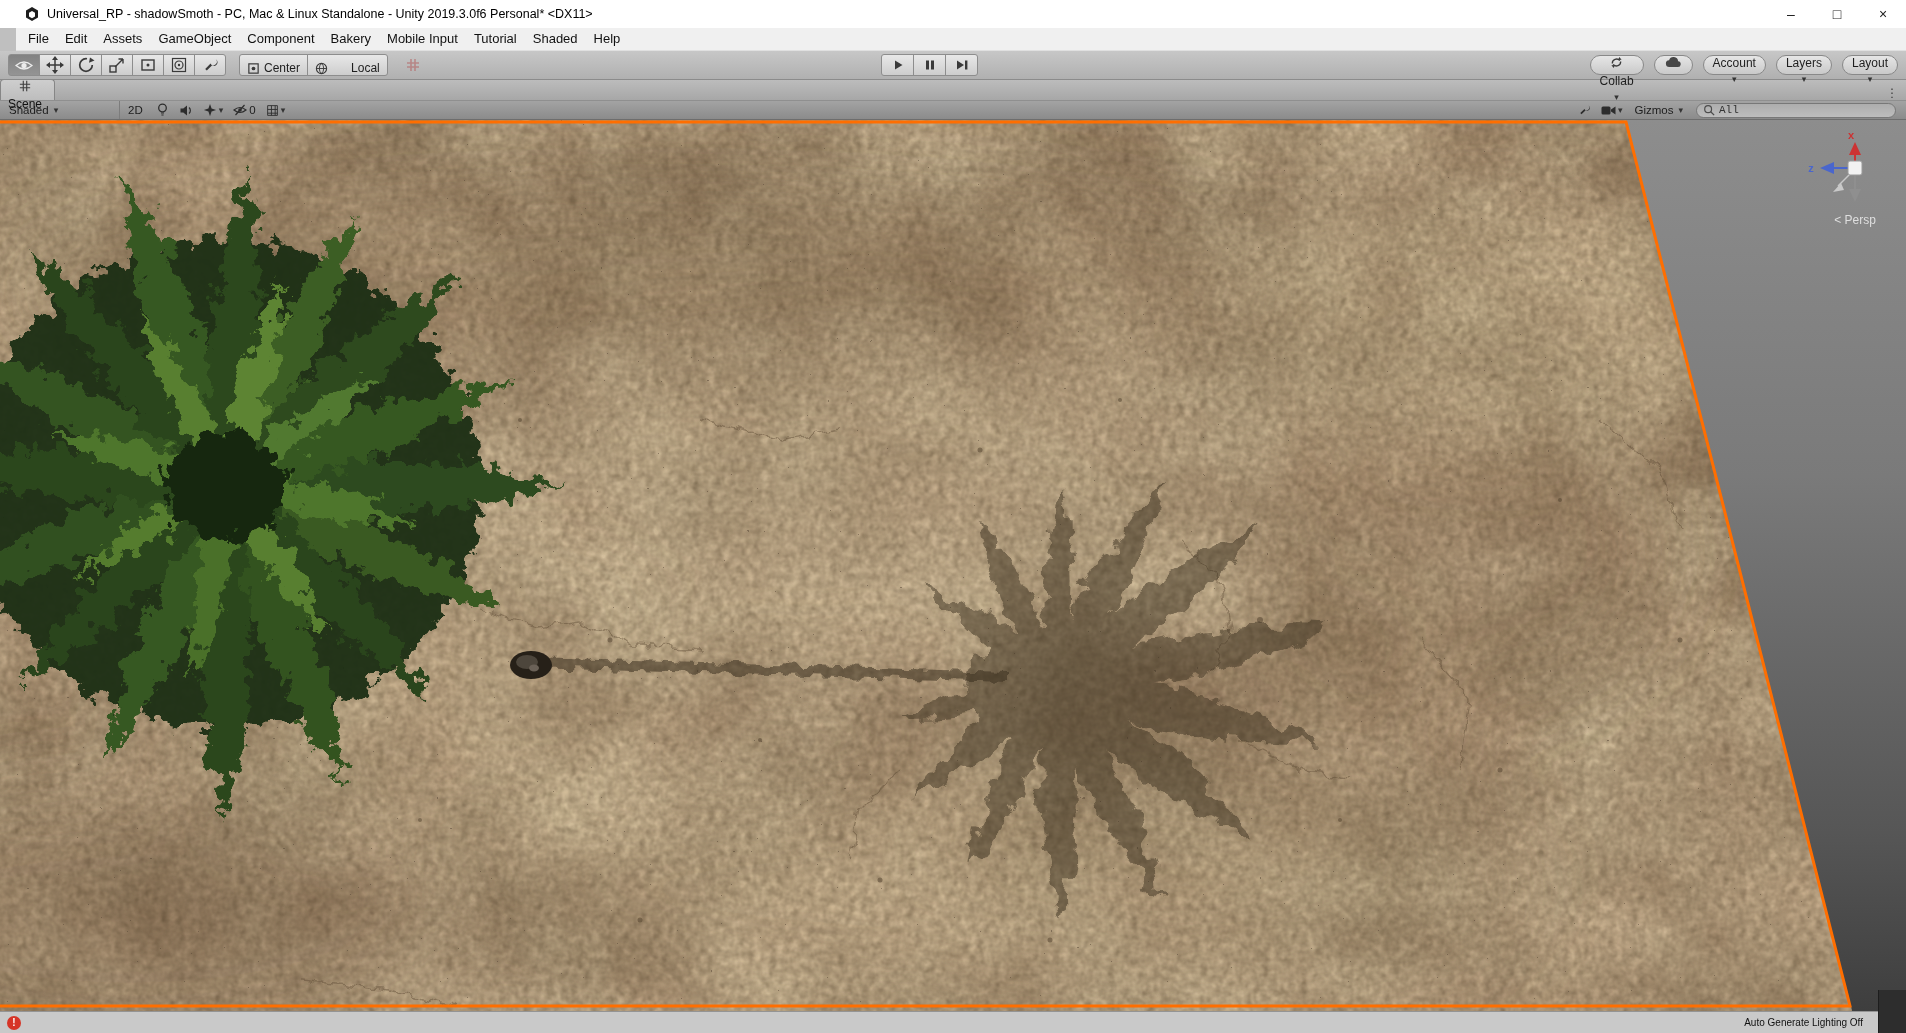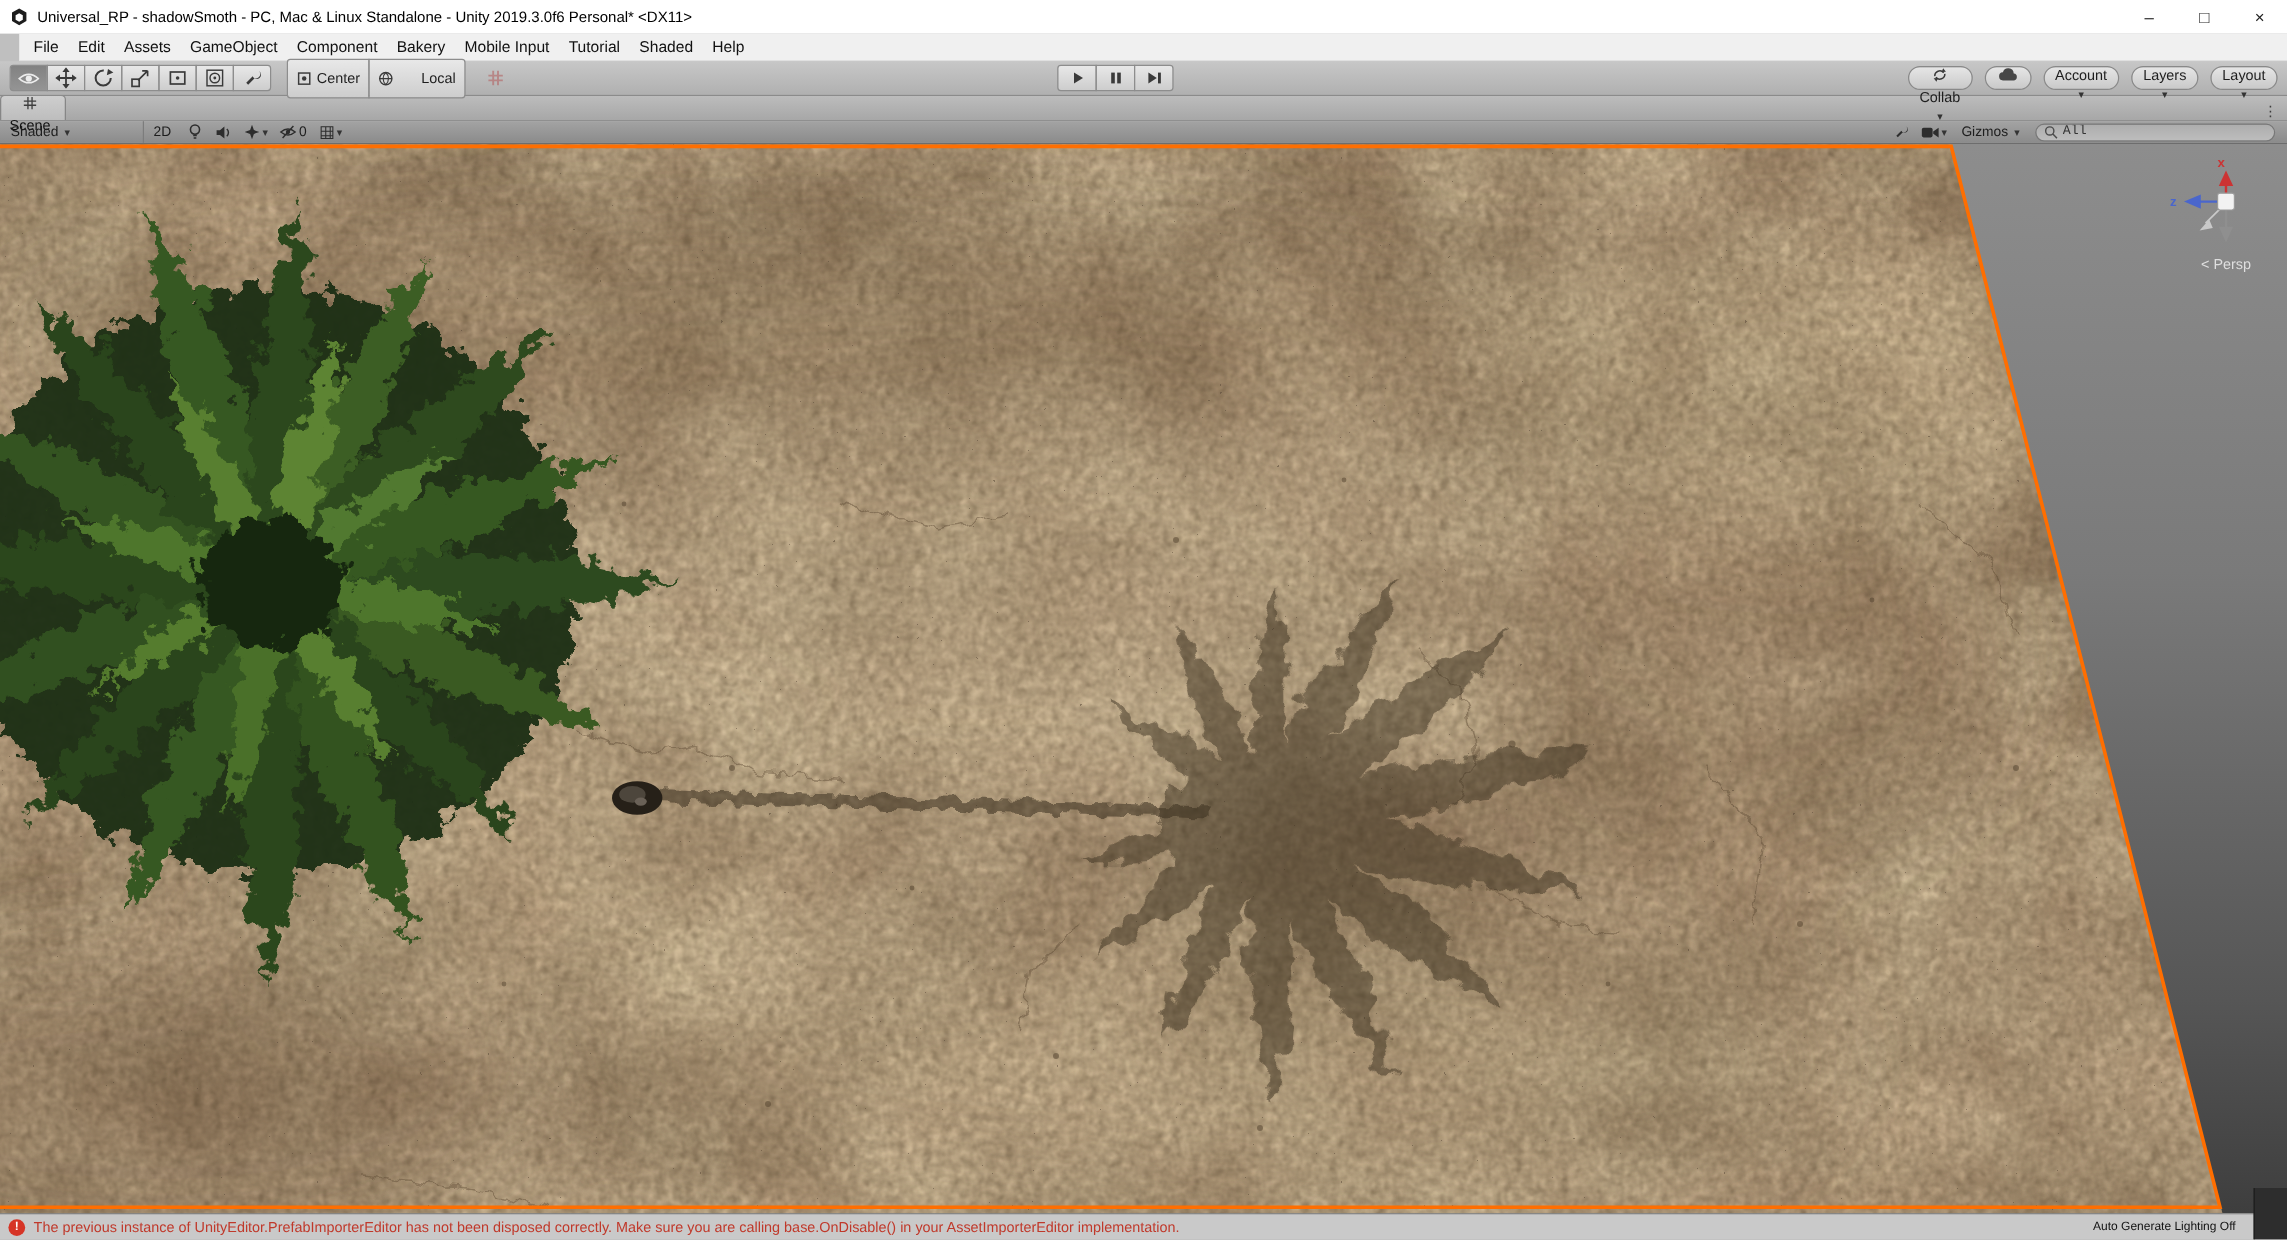--- a/index.html
+++ b/index.html
@@ -1,36 +1,36 @@
 <!DOCTYPE html>
 <html><head>
 <meta charset="utf-8">
 <style>
   * { margin:0; padding:0; box-sizing:border-box; }
   html,body { width:1906px; height:1033px; overflow:hidden; }
   body { font-family:"Liberation Sans", sans-serif; background:#bfbfbf; position:relative; }
 
   
-  .titlebar { height:28px; background:#ffffff; display:flex; align-items:center; padding-left:8px; gap:7px; }
+  .titlebar { height:28px; background:#ffffff; display:flex; align-items:center; padding-left:24px; gap:7px; }
   .titlebar .title { font-size:12.5px; color:#000; white-space:nowrap; }
   .win-controls { margin-left:auto; display:flex; height:100%; }
   .win-btn { width:46px; height:100%; display:flex; align-items:center; justify-content:center; font-size:14px; color:#222; }
 
   
   .menubar { height:23px; background:#f0f0f0; display:flex; align-items:center; padding-left:4px; border-bottom:1px solid #e0e0e0;margin-left:16px; }
   .menu-item { font-size:13px; color:#111; padding:0 8px; line-height:22px; }
 
   
   .toolbar { height:29px; background:linear-gradient(#c7c7c7,#b0b0b0); border-bottom:1px solid #8b8b8b; display:flex; align-items:center; padding:0 8px; position:relative; }
   .btn-group { display:flex; }
   .tbtn { width:32px; height:22px; display:flex; align-items:center; justify-content:center; background:linear-gradient(#e8e8e8,#cdcdcd); border:1px solid #8d8d8d; margin-left:-1px; }
   .btn-group .tbtn:first-child { border-radius:3px 0 0 3px; margin-left:0; }
   .btn-group .tbtn:last-child { border-radius:0 3px 3px 0; }
   .tbtn.pressed { background:linear-gradient(#828282,#949494); }
-  .txtbtn { height:33px; display:flex; align-items:center; gap:4px; padding:0 7px; font-size:12px; color:#1e1e1e; background:linear-gradient(#e8e8e8,#cdcdcd); border:1px solid #8d8d8d; margin-left:-1px; }
+  .txtbtn { height:22px; display:flex; align-items:flex-end; gap:4px; padding:0 7px; font-size:12px; color:#1e1e1e; background:linear-gradient(#e8e8e8,#cdcdcd); border:1px solid #8d8d8d; margin-left:-1px; }
   .snapbtn { width:26px; height:22px; display:flex; align-items:center; justify-content:center; margin-left:12px; opacity:.55; }
   .playgroup { position:absolute; left:calc(50% - 72px); top:3px; display:flex; }
   .playgroup .tbtn { width:33px; }
   .tb-right { margin-left:auto; display:flex; align-items:center; gap:10px; }
   .pill { height:20px; display:flex; align-items:center; gap:5px; padding:0 9px; font-size:12px; color:#1e1e1e; background:linear-gradient(#e6e6e6,#c9c9c9); border:1px solid #898989; border-radius:10px;flex-direction:column; }
   .caret { font-size:9px; color:#333; line-height:1; }
 
   
   .tabbar { height:21px; background:linear-gradient(#bcbcbc,#a7a7a7); display:flex; align-items:flex-end; border-bottom:1px solid #8f8f8f; }
   .tab { height:21px; display:flex; align-items:center; gap:5px; padding:0 12px 0 7px; background:linear-gradient(#cecece,#bdbdbd); border:1px solid #868686; border-bottom:none; border-radius:4px 4px 0 0; font-size:12px; color:#111;flex-direction:column; }
@@ -499,17 +499,16 @@
     <polygon points="58,61 70,61 64,74" fill="#8f8f8f"></polygon>
     <line x1="59" y1="46" x2="47" y2="58" stroke="#c9c9c9" stroke-width="1.5"></line>
     <polygon points="50,55 53,62 42,64" fill="#c9c9c9"></polygon>
     <rect x="57" y="33" width="14" height="14" rx="2" fill="#f2f2f2" stroke="#9a9a9a"></rect>
     <text x="64" y="96" font-size="12" fill="#dfdfdf" text-anchor="middle">&lt; Persp</text>
   </svg>
 </div>
 
 <div class="statusbar">
   <div class="err-icon">!</div>
-  <div class="err-text">The previous instance of UnityEditor.PrefabImporterEditor has not been disposed correctly. Make sure you are calling base.OnDisable() in your AssetImporterEditor implementation.</div>
   <div class="lighting-status">Auto Generate Lighting Off</div>
 </div>
 
 <div class="corner-grip"></div>
 
 </body></html>

